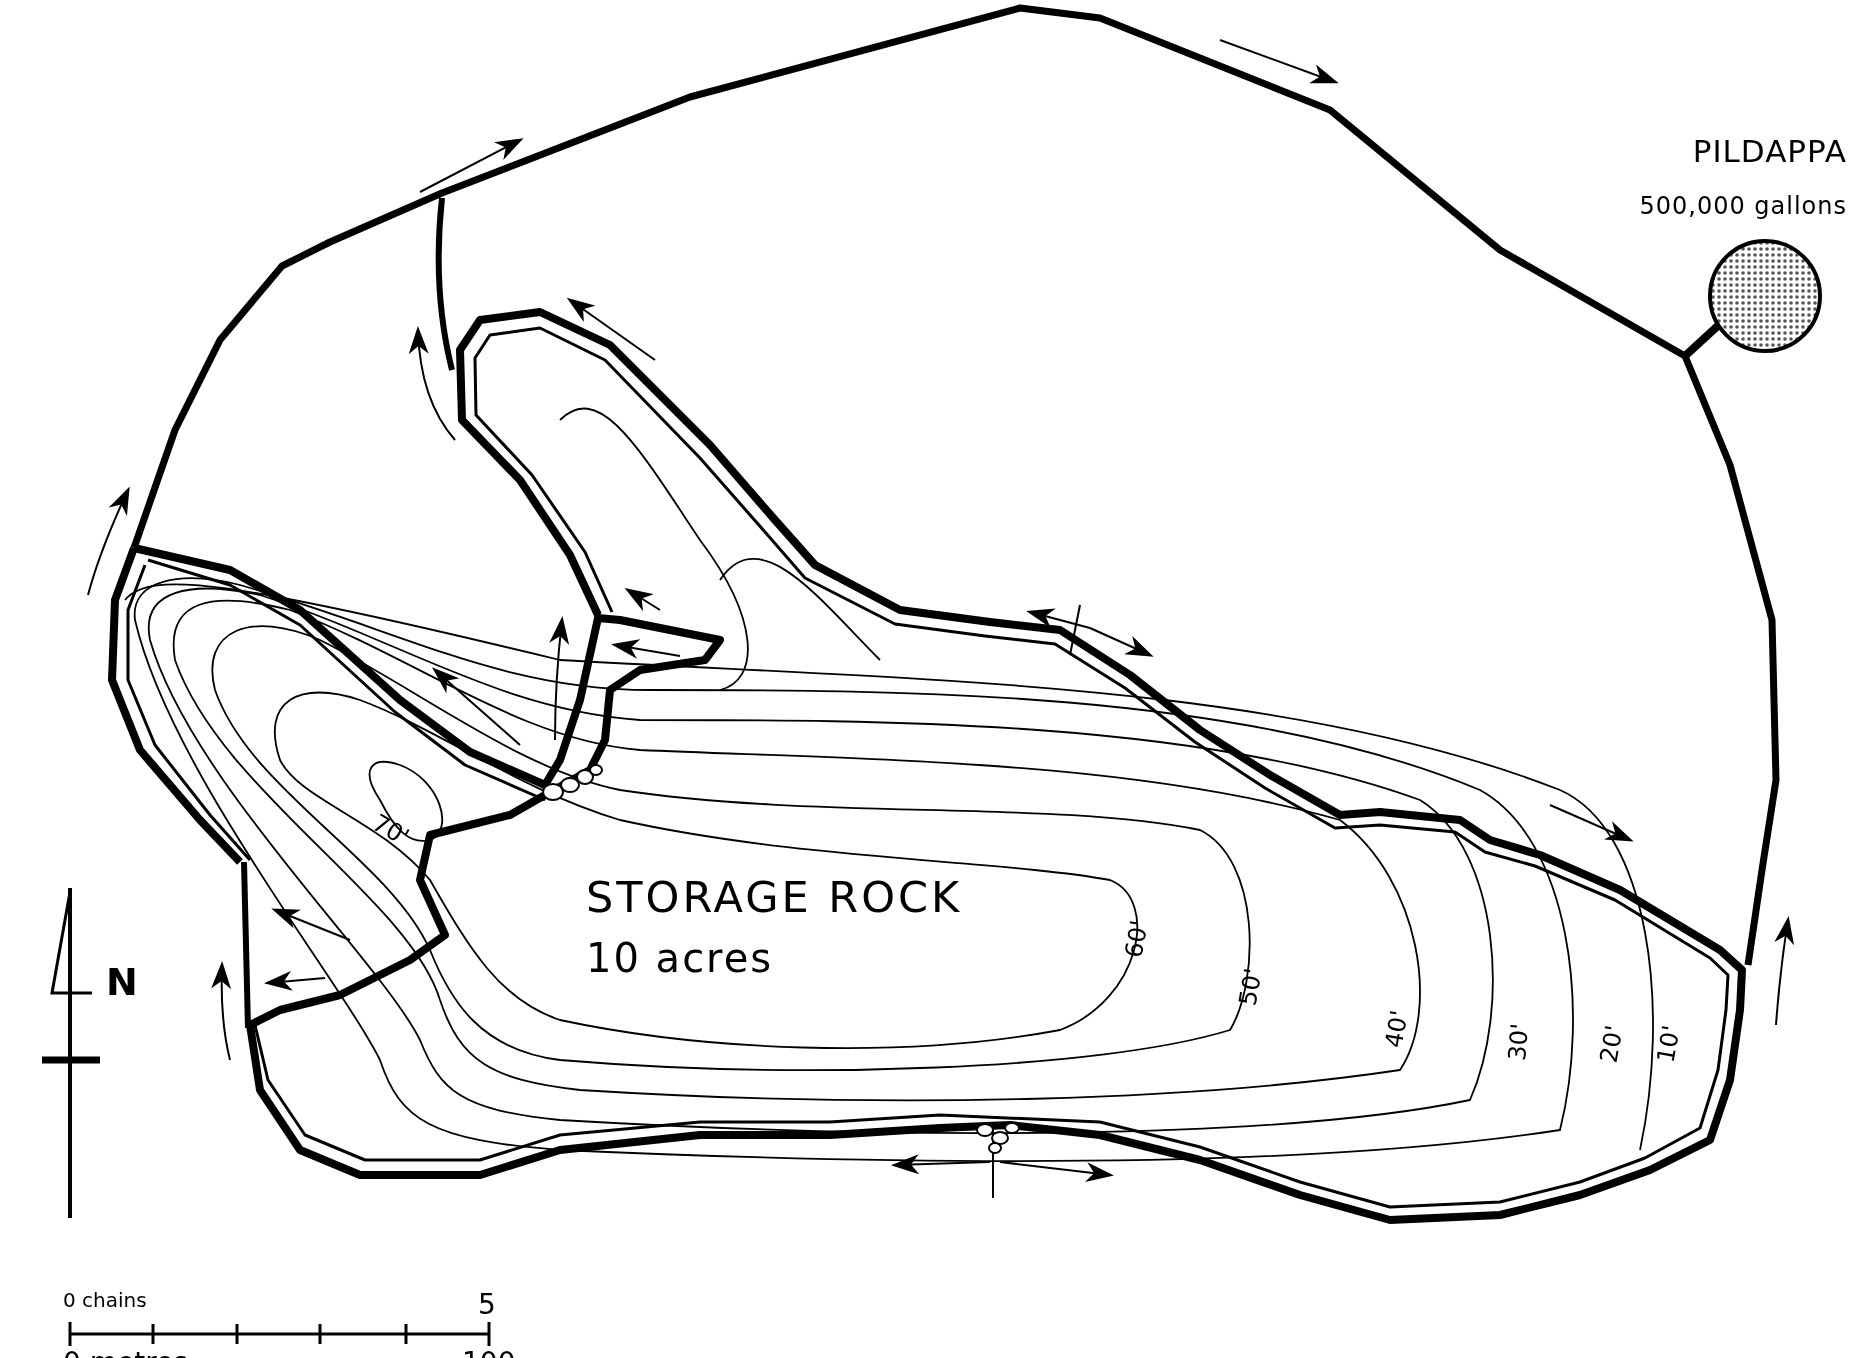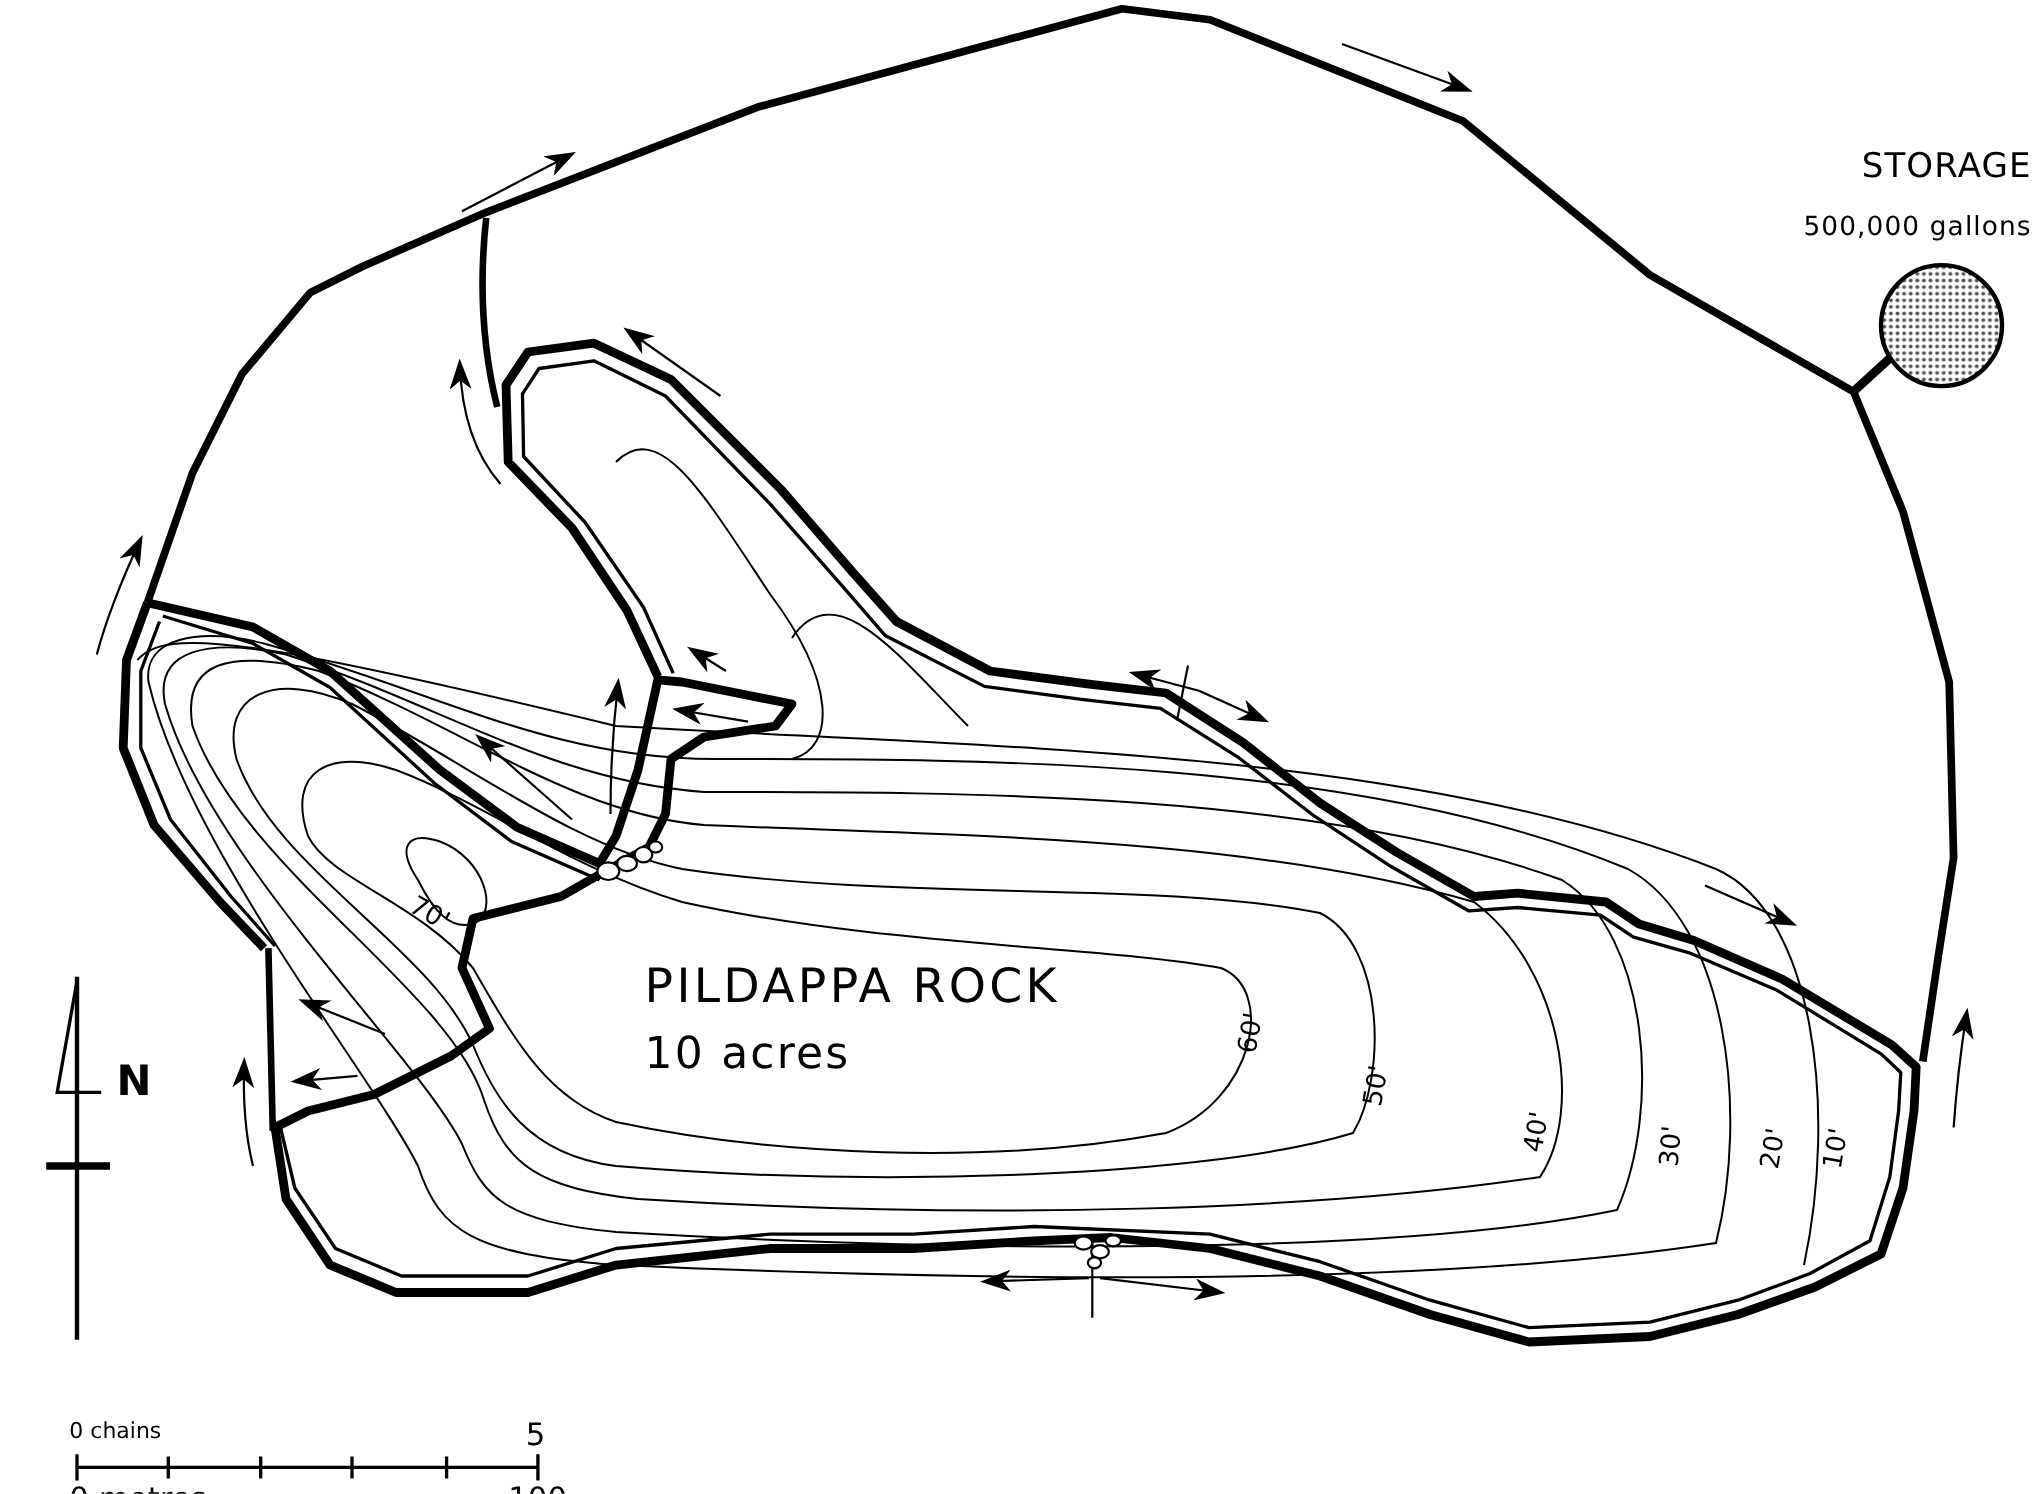--- a/index.html
+++ b/index.html
@@ -101,23 +101,23 @@
     <line x1="70" y1="1334" x2="489" y2="1334"></line>
     <line x1="70" y1="1322" x2="70" y2="1346"></line>
     <line x1="153" y1="1324" x2="153" y2="1344"></line>
     <line x1="237" y1="1324" x2="237" y2="1344"></line>
     <line x1="320" y1="1324" x2="320" y2="1344"></line>
     <line x1="406" y1="1324" x2="406" y2="1344"></line>
     <line x1="489" y1="1322" x2="489" y2="1346"></line>
   </g>
 </svg>
 
-<div class="lbl title">PILDAPPA  ROCK</div>
+<div class="lbl title">STORAGE  ROCK</div>
 <div class="lbl area">10 acres</div>
-<div class="lbl storage">STORAGE</div>
+<div class="lbl storage">PILDAPPA</div>
 <div class="lbl gallons">500,000 gallons</div>
 <div class="lbl north">N</div>
 
 <div class="contour-label" style="left:372px;top:816px;transform:rotate(30deg);">70'</div>
 <div class="contour-label" style="left:1118px;top:925px;transform:rotate(-80deg);">60'</div>
 <div class="contour-label" style="left:1232px;top:973px;transform:rotate(-80deg);">50'</div>
 <div class="contour-label" style="left:1378px;top:1015px;transform:rotate(-80deg);">40'</div>
 <div class="contour-label" style="left:1500px;top:1028px;transform:rotate(-85deg);">30'</div>
 <div class="contour-label" style="left:1593px;top:1030px;transform:rotate(-80deg);">20'</div>
 <div class="contour-label" style="left:1650px;top:1030px;transform:rotate(-80deg);">10'</div>

